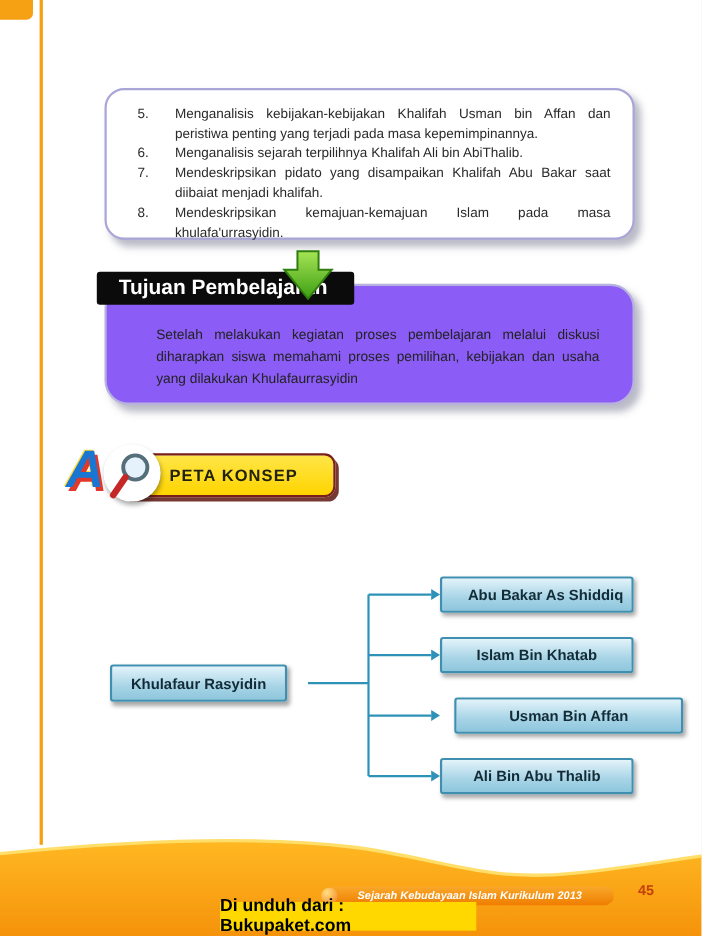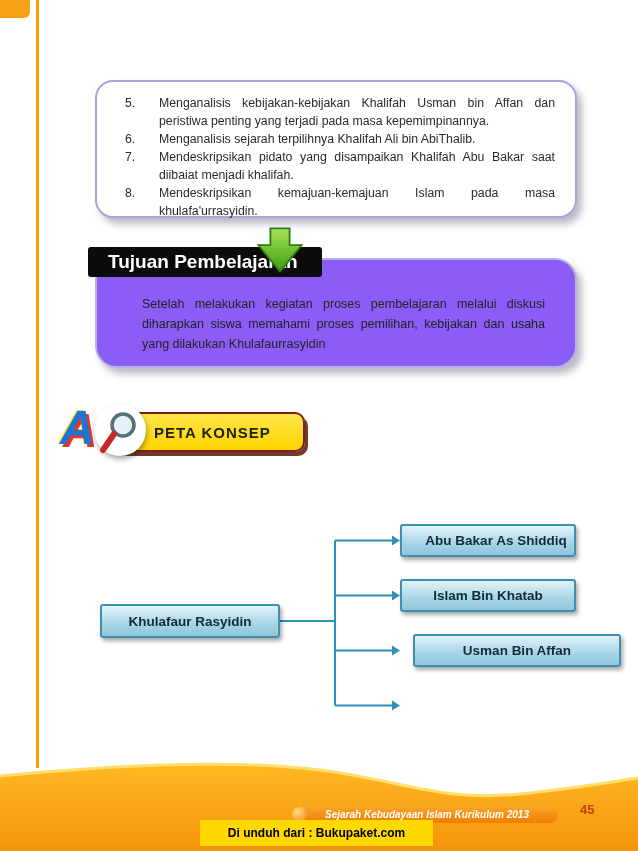--- a/index.html
+++ b/index.html
@@ -59,21 +59,21 @@
   
   .map-svg{position:absolute;left:0;top:0;width:638px;height:851px;z-index:1;pointer-events:none;}
   .node{
     position:absolute;box-sizing:border-box;z-index:2;
     background:linear-gradient(#e3f3fa,#a7d4e6 60%,#8ec6dd);
     border:2px solid #3e8fb0;border-radius:3px;
     box-shadow:2px 3px 4px rgba(0,0,0,.35);
     display:flex;align-items:center;justify-content:center;
     font-size:13.5px;font-weight:bold;color:#122b36;
   }
-  .node-root{left:100px;top:604px;width:180px;height:34px;}
+  .node-root{left:100px;top:604px;width:161px;height:34px;}
   .node-c0{left:400px;top:524px;width:176px;height:33px;padding-left:16px;}
   .node-c1{left:400px;top:579px;width:176px;height:33px;}
   .node-c2{left:413px;top:634px;width:208px;height:33px;}
   .node-c3{left:400px;top:689px;width:176px;height:33px;}
 
   
   .footer-wave{position:absolute;left:0;bottom:0;width:638px;height:95px;z-index:1;}
   .footer-pill{
     position:absolute;left:296px;top:806px;width:262px;height:17px;z-index:2;
     background:linear-gradient(#f9a82a,#ef7d00);border-radius:9px;
@@ -84,21 +84,21 @@
     position:absolute;left:-4px;top:1px;width:15px;height:15px;border-radius:50%;
     background:radial-gradient(circle at 35% 30%,#ffe082,#f57f17);
   }
   .page-number{
     position:absolute;left:580px;top:802px;z-index:2;
     font-size:13px;font-weight:bold;color:#c2410c;
   }
   .download-banner{
     position:absolute;left:200px;top:820px;width:233px;height:26px;z-index:5;
     background:#ffd800;display:flex;align-items:center;justify-content:center;
-    font-size:12px;font-weight:bold;color:#000;cursor:pointer;
+    font-size:16px;font-weight:bold;color:#000;cursor:pointer;
   }
 </style>
 </head>
 <body>
 
 <div class="page">
 
   <div class="corner-block"></div>
   <div class="left-stripe"></div>
 
@@ -161,20 +161,21 @@
       <polygon points="392,590.5 400,595.5 392,600.5"></polygon>
       <polygon points="392,645.5 400,650.5 392,655.5"></polygon>
       <polygon points="392,700.5 400,705.5 392,710.5"></polygon>
     </g>
   </svg>
 
   <div class="node node-root">Khulafaur Rasyidin</div>
   <div class="node node-c0">Abu Bakar As Shiddiq</div>
   <div class="node node-c1">Islam Bin Khatab</div>
   <div class="node node-c2">Usman Bin Affan</div>
+  <div class="node node-c3">Ali Bin Abu Thalib</div>
 
   <svg class="footer-wave" viewBox="0 0 638 95" preserveAspectRatio="none">
     <defs>
       <linearGradient id="wg" x1="0" y1="0" x2="0" y2="1">
         <stop offset="0" stop-color="#ffb822"></stop>
         <stop offset="1" stop-color="#f5930b"></stop>
       </linearGradient>
     </defs>
     <path d="M0,20 C100,10 220,2 320,14 C400,24 440,46 520,38 C570,33 610,26 638,22 L638,95 L0,95 Z" fill="url(#wg)"></path>
     <path d="M0,20 C100,10 220,2 320,14 C400,24 440,46 520,38 C570,33 610,26 638,22" fill="none" stroke="#ffde6a" stroke-width="3"></path>

